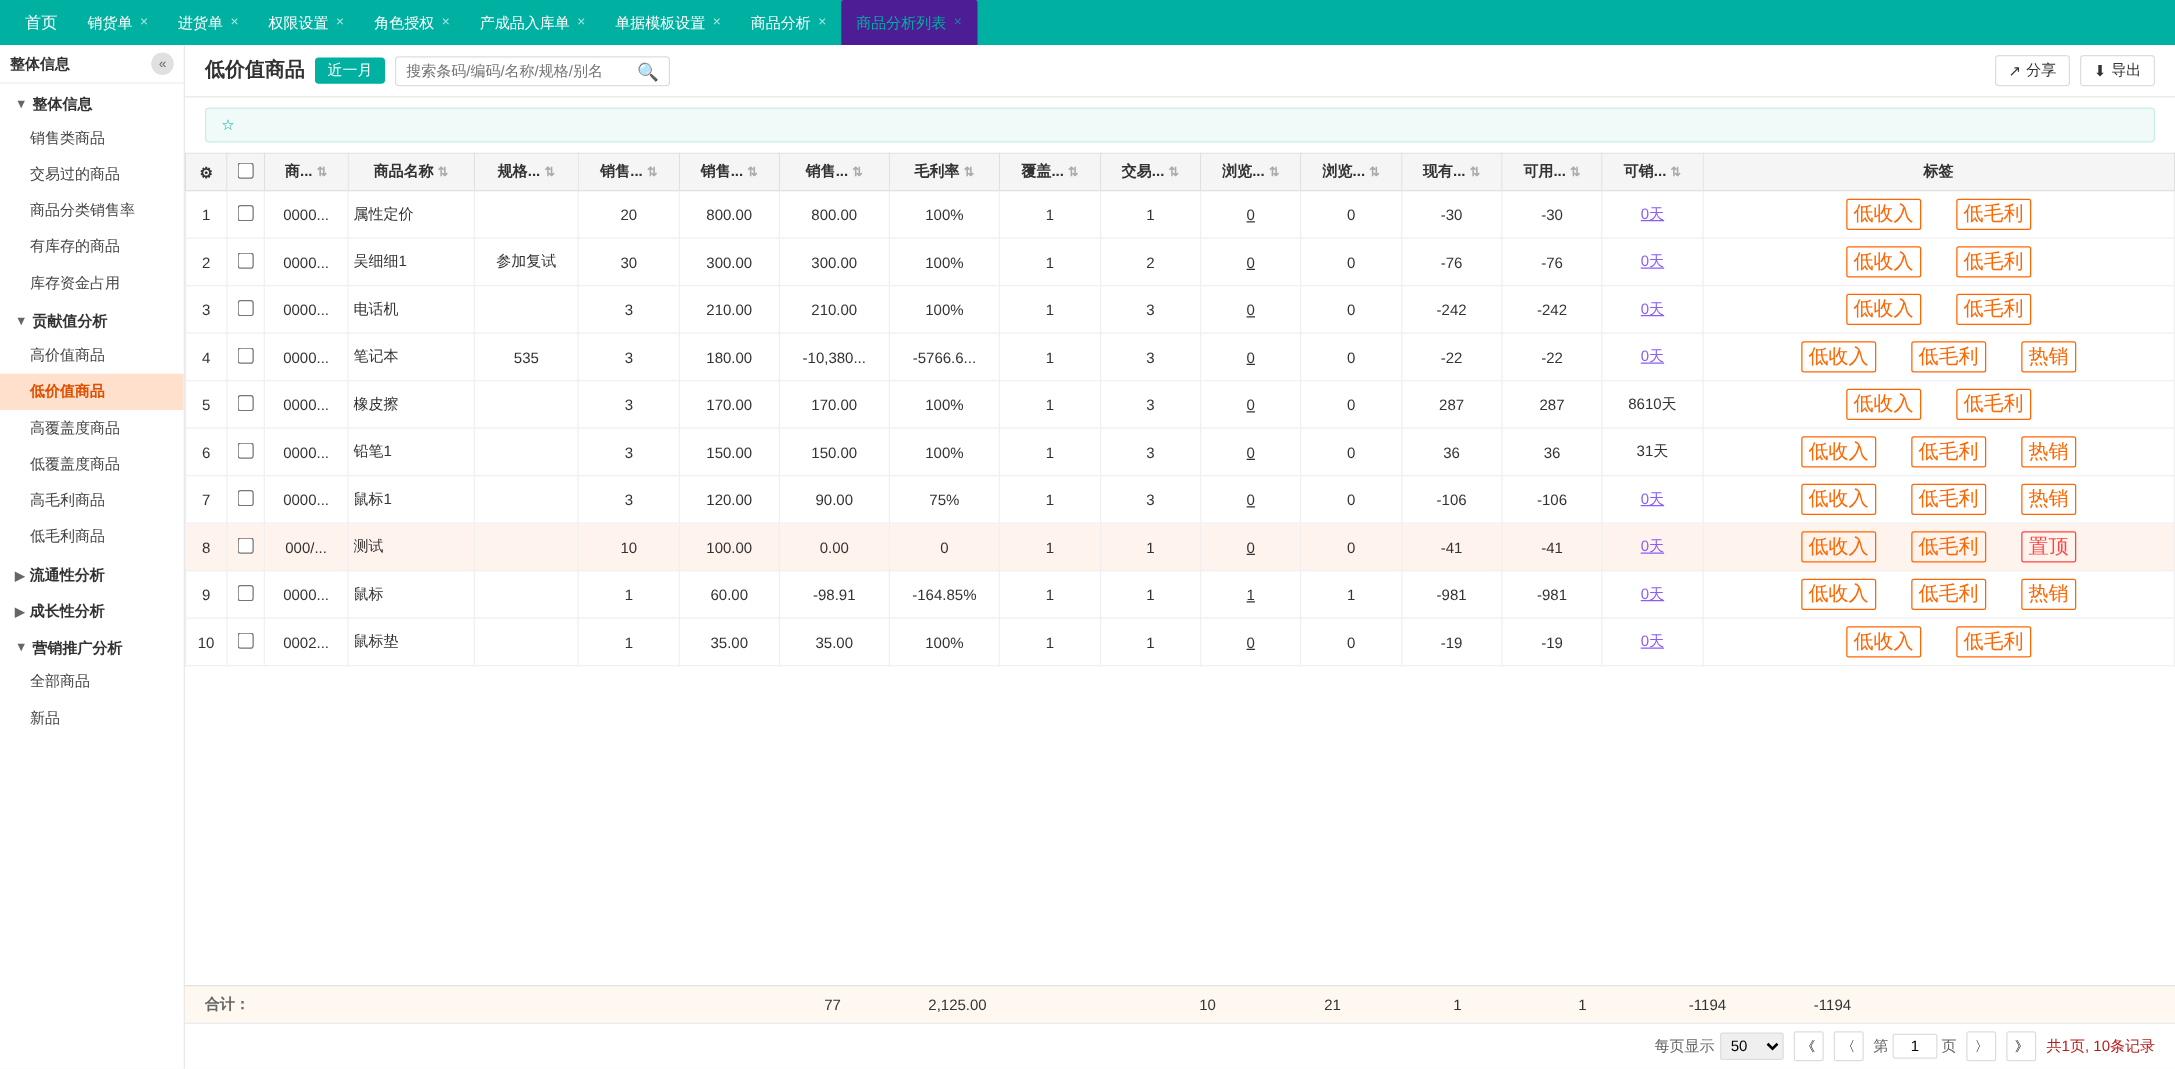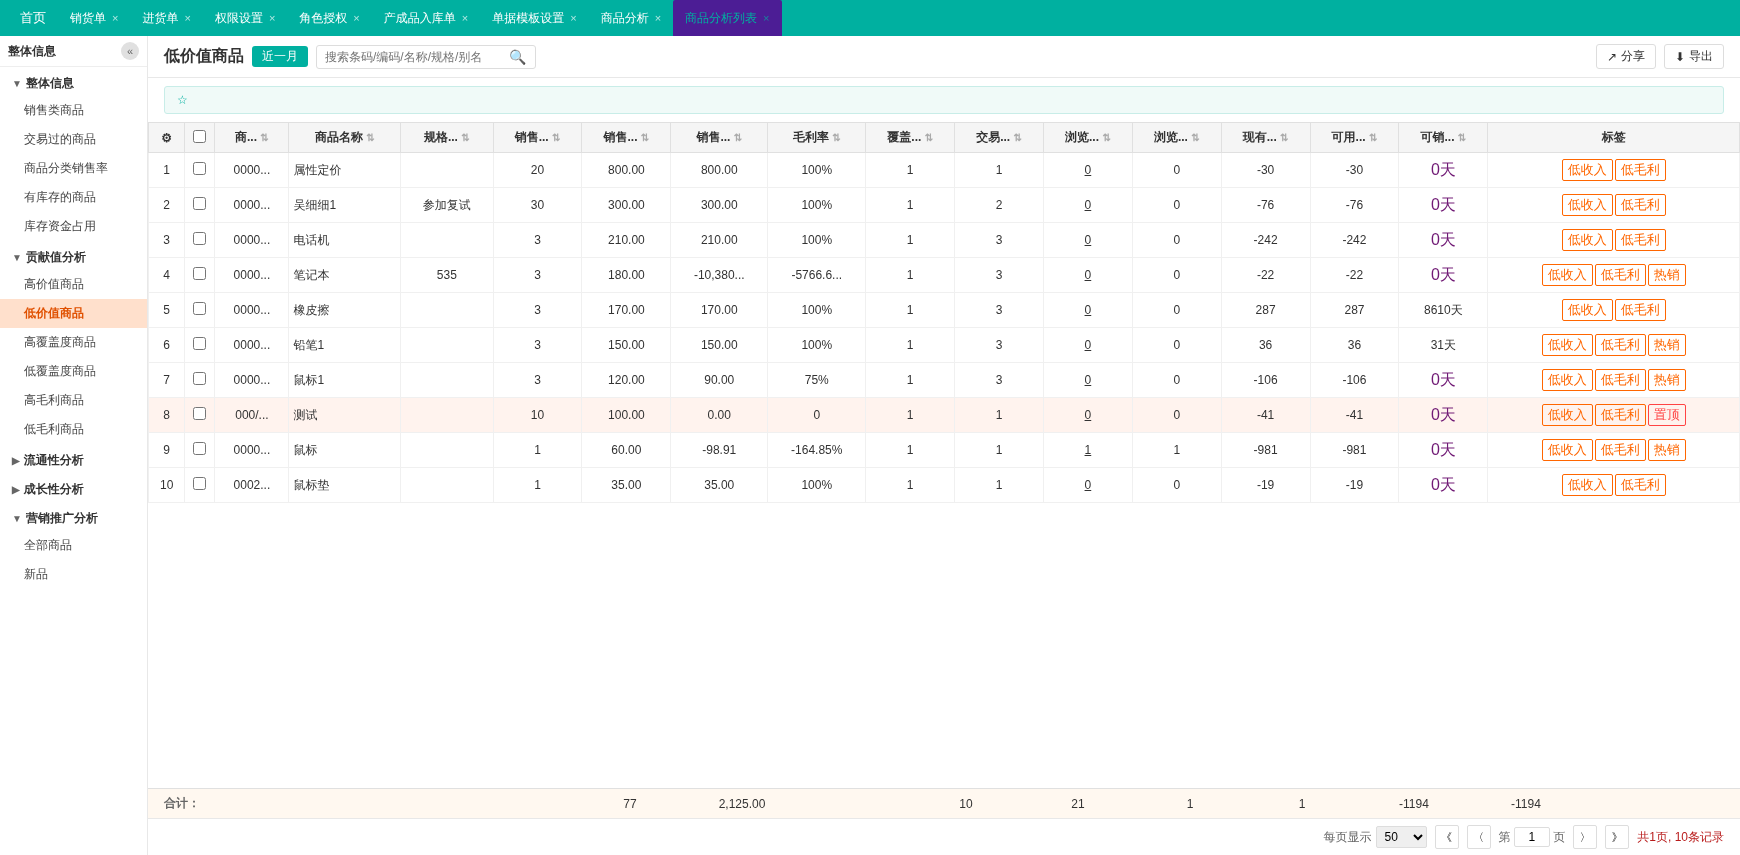--- a/index.html
+++ b/index.html
@@ -151,41 +151,41 @@
       padding: 6px 4px;
       border: 1px solid #f0f0f0;
       text-align: center;
       color: #333;
     }
     tbody td.left { text-align: left; }
     .tag {
       display: inline-block;
       padding: 1px 5px;
       border-radius: 2px;
-      font-size: 13px;
-      margin: 0 1px;
+      font-size: 16px;
+      margin: 0 14px;
     }
     .tag-orange { color: #ff6600; border: 1px solid #ff6600; }
     .tag-red { color: #ff4444; border: 1px solid #ff4444; }
-    .zero-days { color: #701a75; font-size: 16px; }
+    .zero-days { color: #8b5cf6; font-size: 12px; text-decoration: underline; }
     .normal-days { color: #333; }
     .underline { text-decoration: underline; cursor: pointer; }
     .checkbox-cell { width: 30px; }
 
     
     .table-footer {
       background: #fff8f0;
       border-top: 1px solid #e0e0e0;
       padding: 6px 16px;
       display: flex;
       align-items: center;
       gap: 8px;
     }
     .footer-label { color: #666; font-weight: bold; }
-    .footer-values { display: flex; gap: 52px; flex: 1; justify-content: center; }
+    .footer-values { display: flex; gap: 40px; flex: 1; justify-content: center; }
     .footer-val { color: #333; min-width: 60px; text-align: center; }
 
     
     .pagination {
       display: flex;
       align-items: center;
       justify-content: flex-end;
       padding: 6px 16px;
       border-top: 1px solid #e8e8e8;
       gap: 8px;

